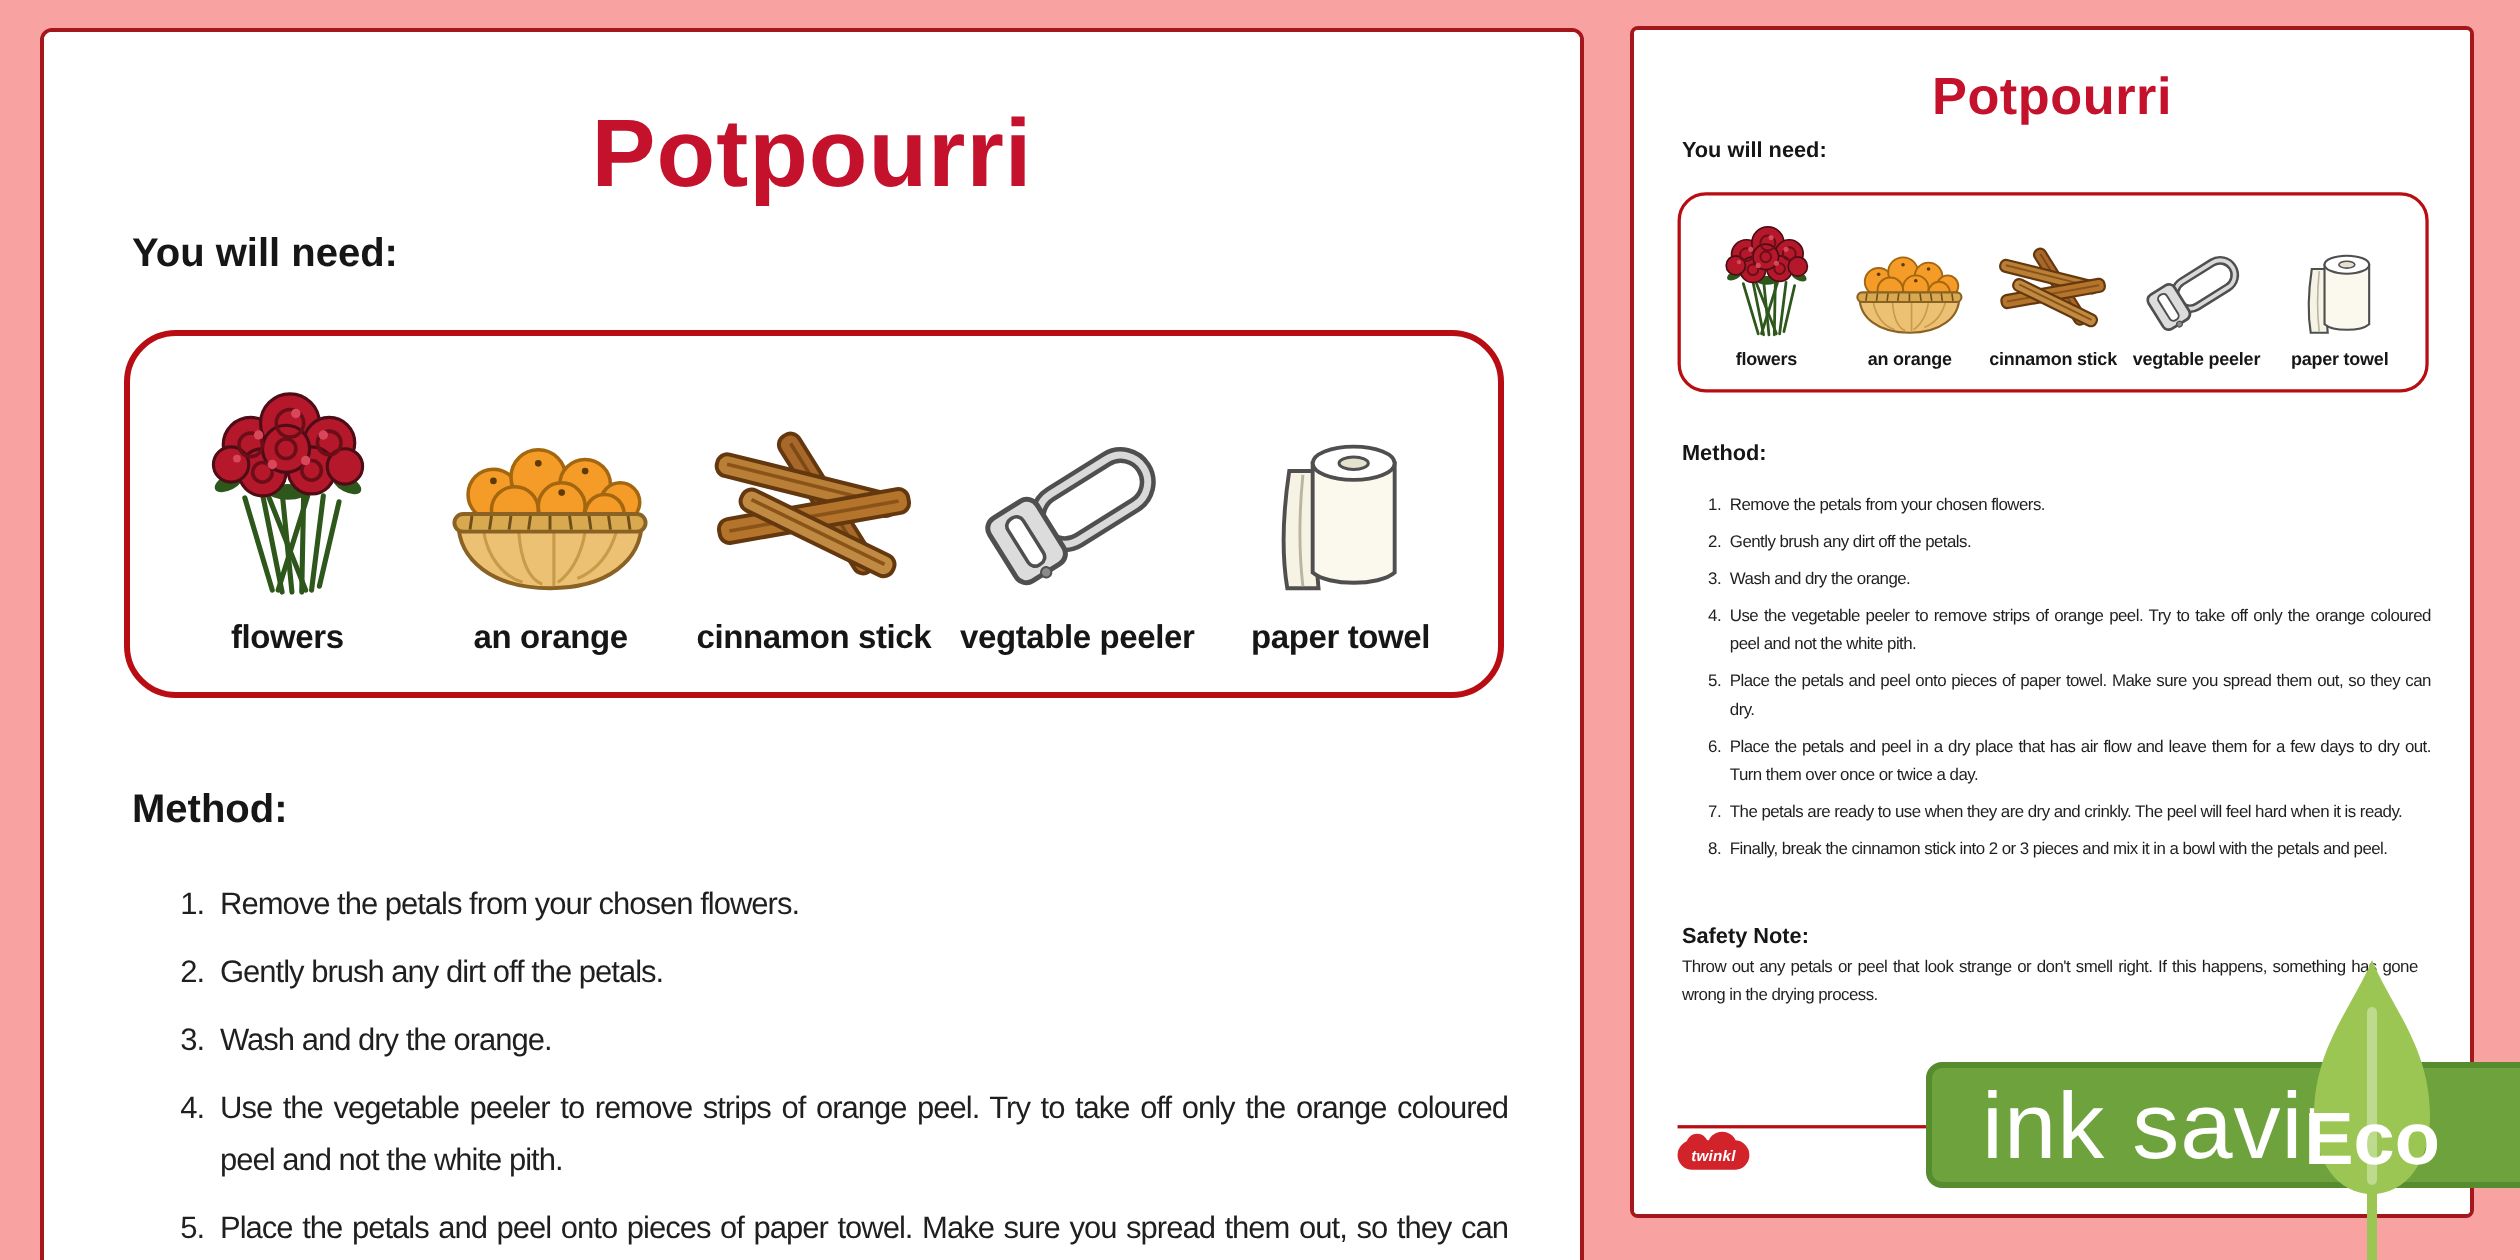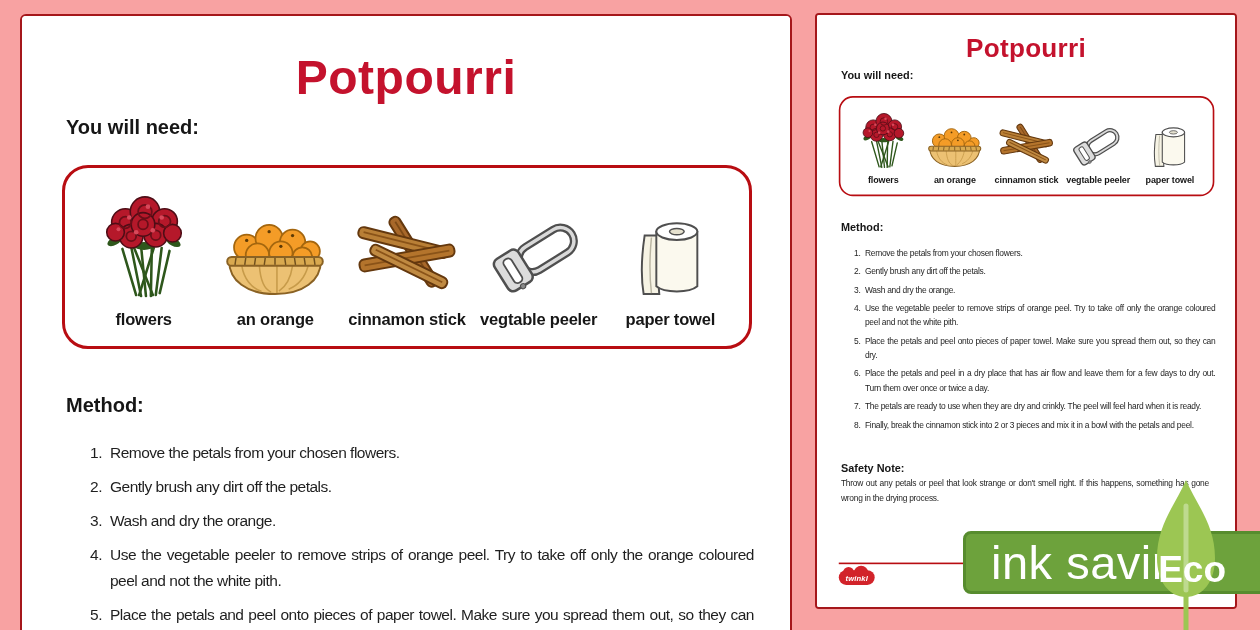--- a/index.html
+++ b/index.html
@@ -51,21 +51,21 @@
   .logo::before,.logo::after{content:"";position:absolute;background:var(--logo_red);border-radius:50%;}
   .logo::before{width:20px;height:20px;top:-6px;left:8px;}
   .logo::after{width:26px;height:24px;top:-8px;left:28px;}
   .logo span{position:relative;z-index:1;color:#fff;font-size:14px;font-weight:700;font-style:italic;letter-spacing:0.2px;}
 
   .eco-rect{position:absolute;left:963px;top:531px;width:305px;height:63px;box-sizing:border-box;
     background:var(--badge_green);border:3px solid var(--badge_border);border-radius:8px;
     display:flex;align-items:center;padding-left:25px;z-index:10;}
   .ink-label{color:#fff;font-size:47px;letter-spacing:0.5px;}
   .eco-leaf{position:absolute;left:1150px;top:478px;width:72px;height:152px;z-index:11;}
-  .eco-text{position:absolute;left:1146px;top:549px;width:80px;text-align:right;
+  .eco-text{position:absolute;left:1146px;top:549px;width:80px;text-align:center;
     color:#fff;font-size:37px;font-weight:700;z-index:12;}
 </style>
 </head>
 <body>
 
 <div class="stage">
 
   <svg class="defs" aria-hidden="true">
     <defs>
       <symbol id="sym-flowers" viewBox="0 0 92 108">

